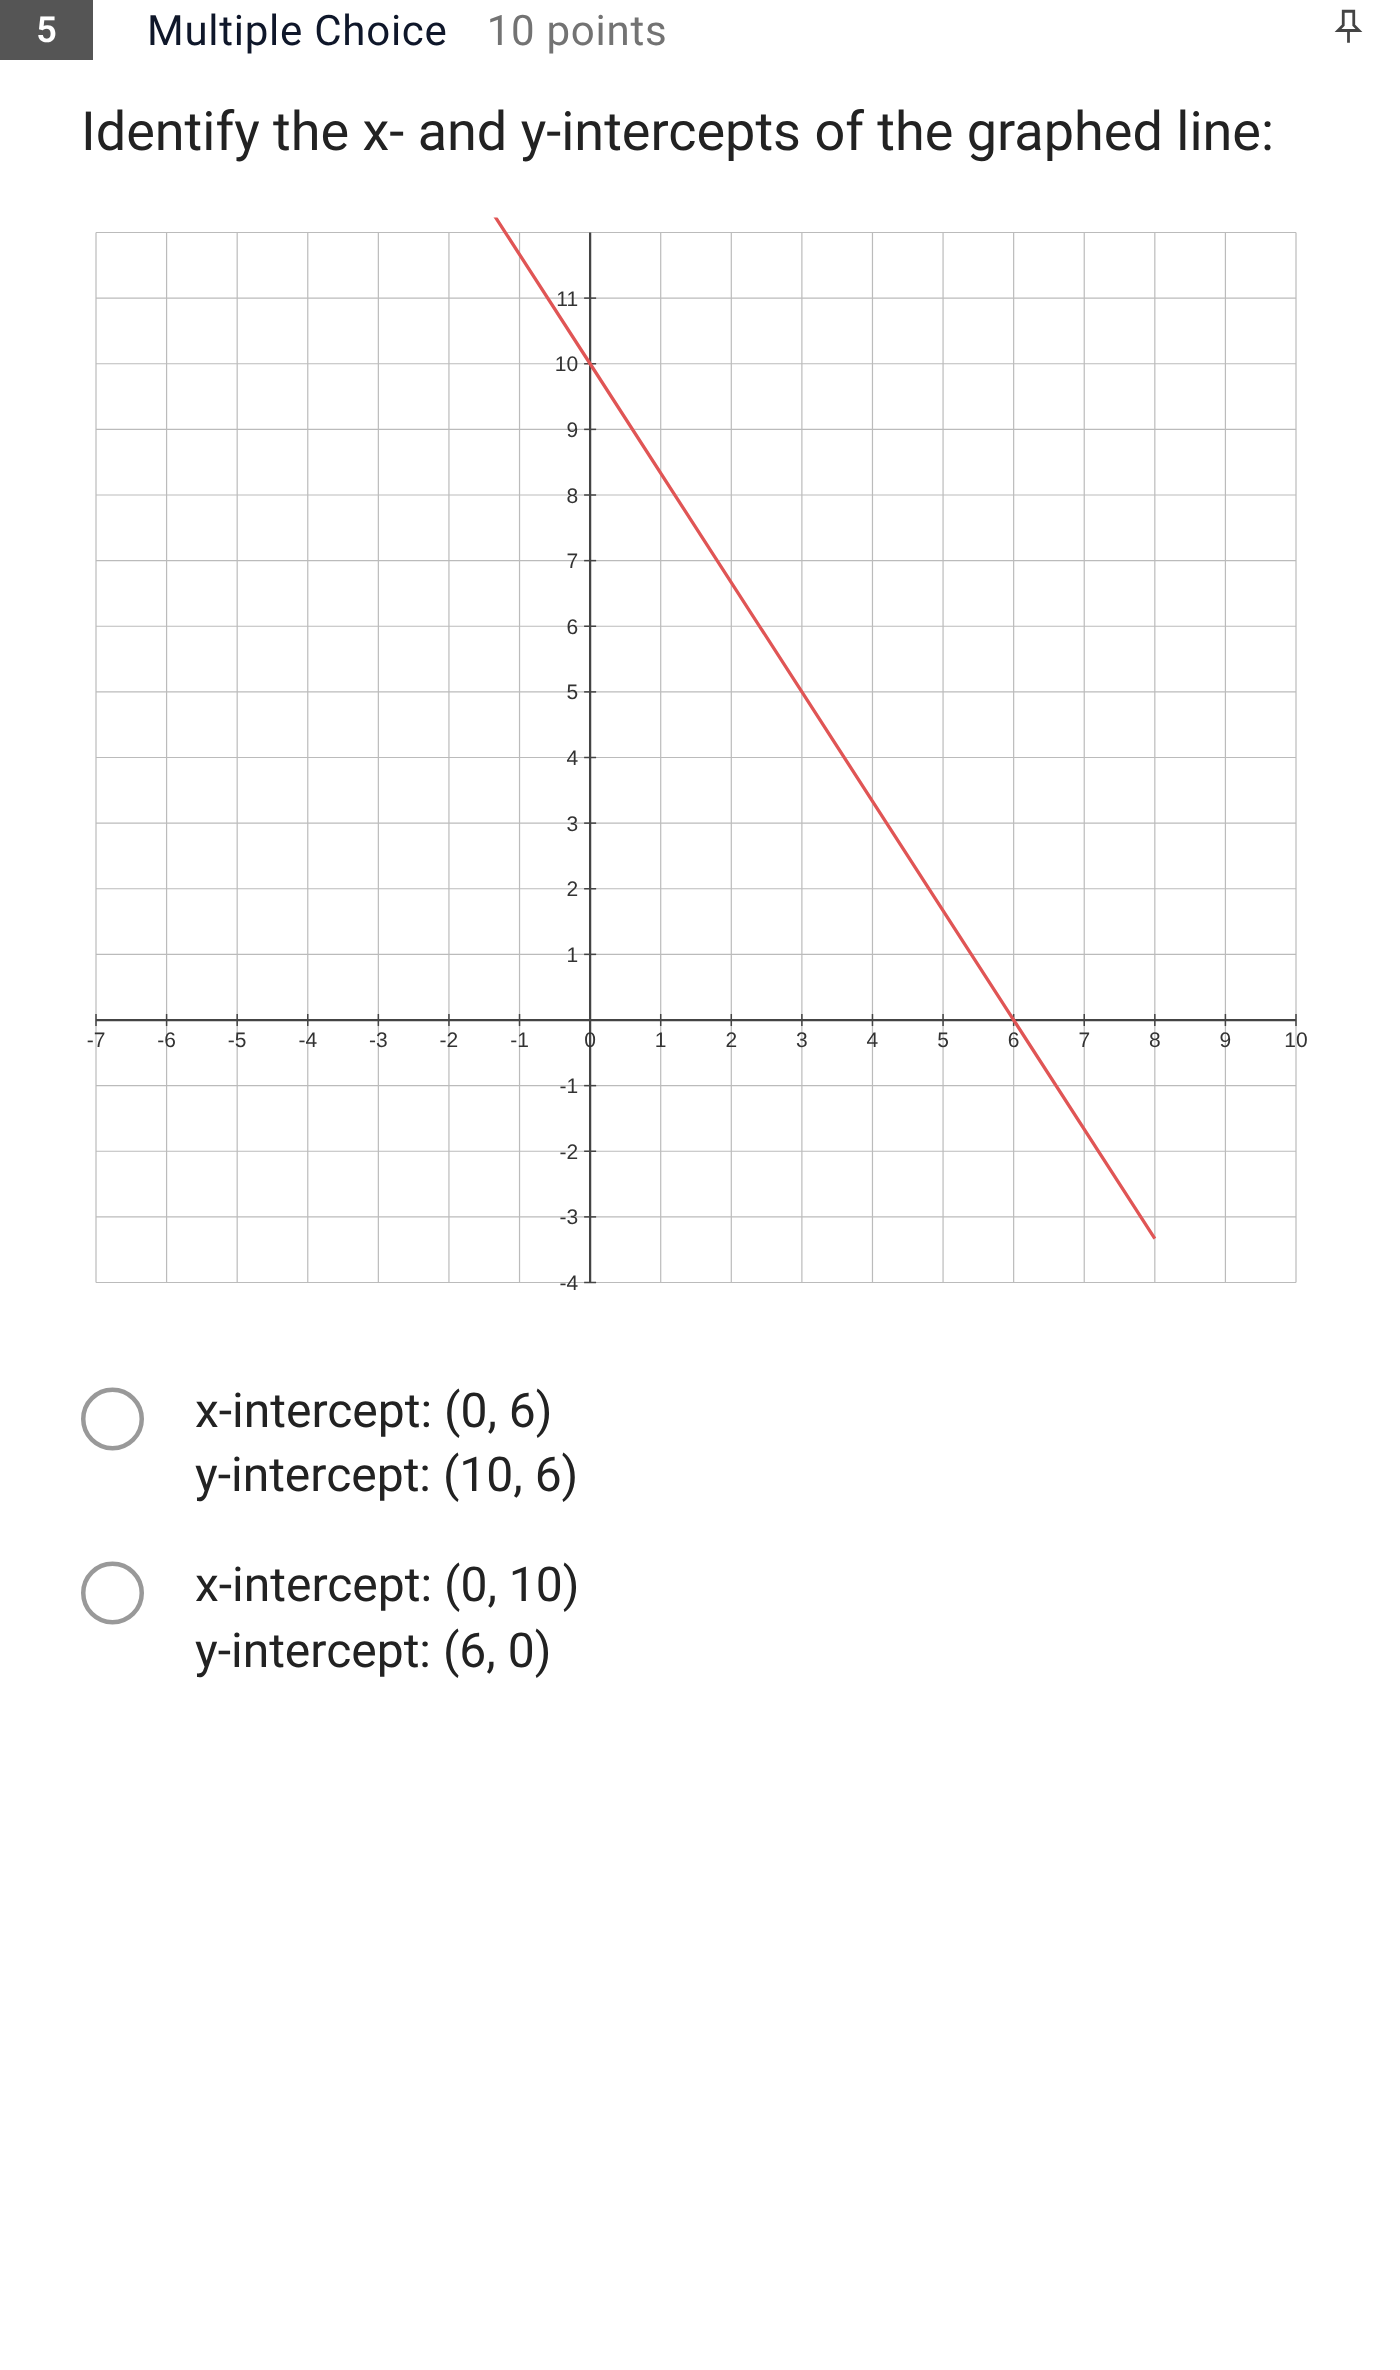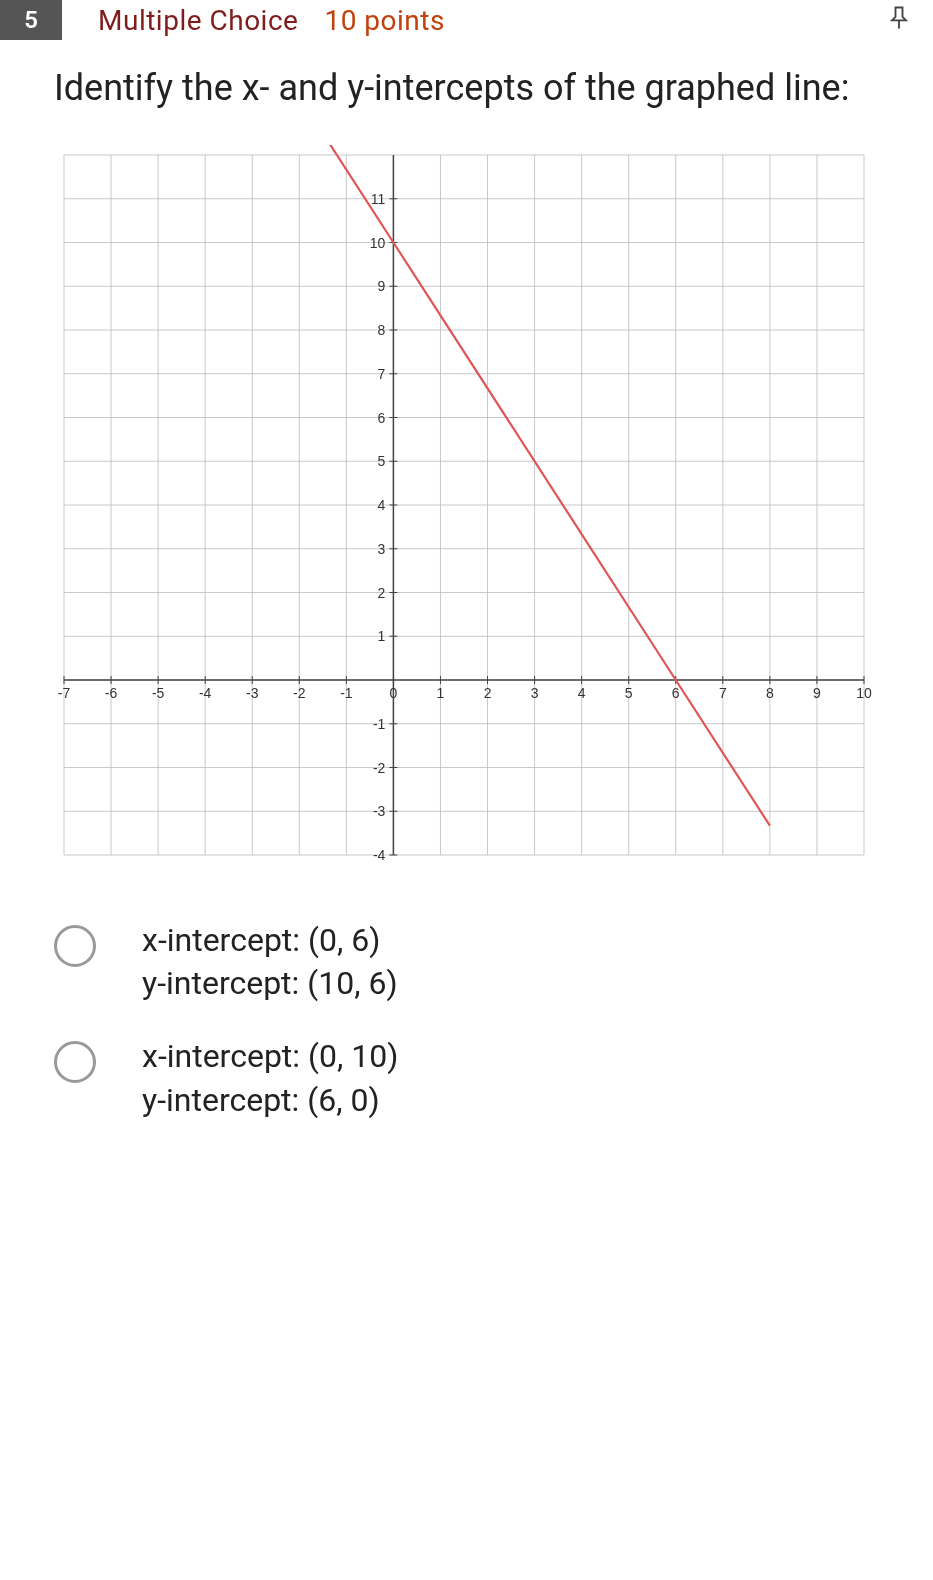--- a/index.html
+++ b/index.html
@@ -22,27 +22,27 @@
     height: 40px;
     background: #555;
     color: #fff;
     display: flex;
     align-items: center;
     justify-content: center;
     font-size: 24px;
     font-weight: 600;
   }
   .q-type {
-    color: #7f1d1d;
+    color: #0f172a;
     font-size: 28px;
     margin-left: 36px;
     letter-spacing: 0.5px;
   }
   .q-points {
-    color: #c2410c;
+    color: #737373;
     font-size: 28px;
     margin-left: 26px;
     letter-spacing: 0.5px;
   }
   .pin-icon {
     margin-left: auto;
     margin-right: 20px;
     color: #444;
   }
   .question-text {
@@ -54,21 +54,21 @@
   }
   .chart-wrap {
     margin: 24px 54px 40px 54px;
   }
   .options {
     padding: 10px 40px 0 54px;
   }
   .option {
     display: flex;
     align-items: flex-start;
-    gap: 46px;
+    gap: 34px;
     margin-bottom: 30px;
   }
   .radio {
     width: 42px;
     height: 42px;
     border: 3px solid #999;
     border-radius: 50%;
     flex-shrink: 0;
     margin-top: 6px;
   }

